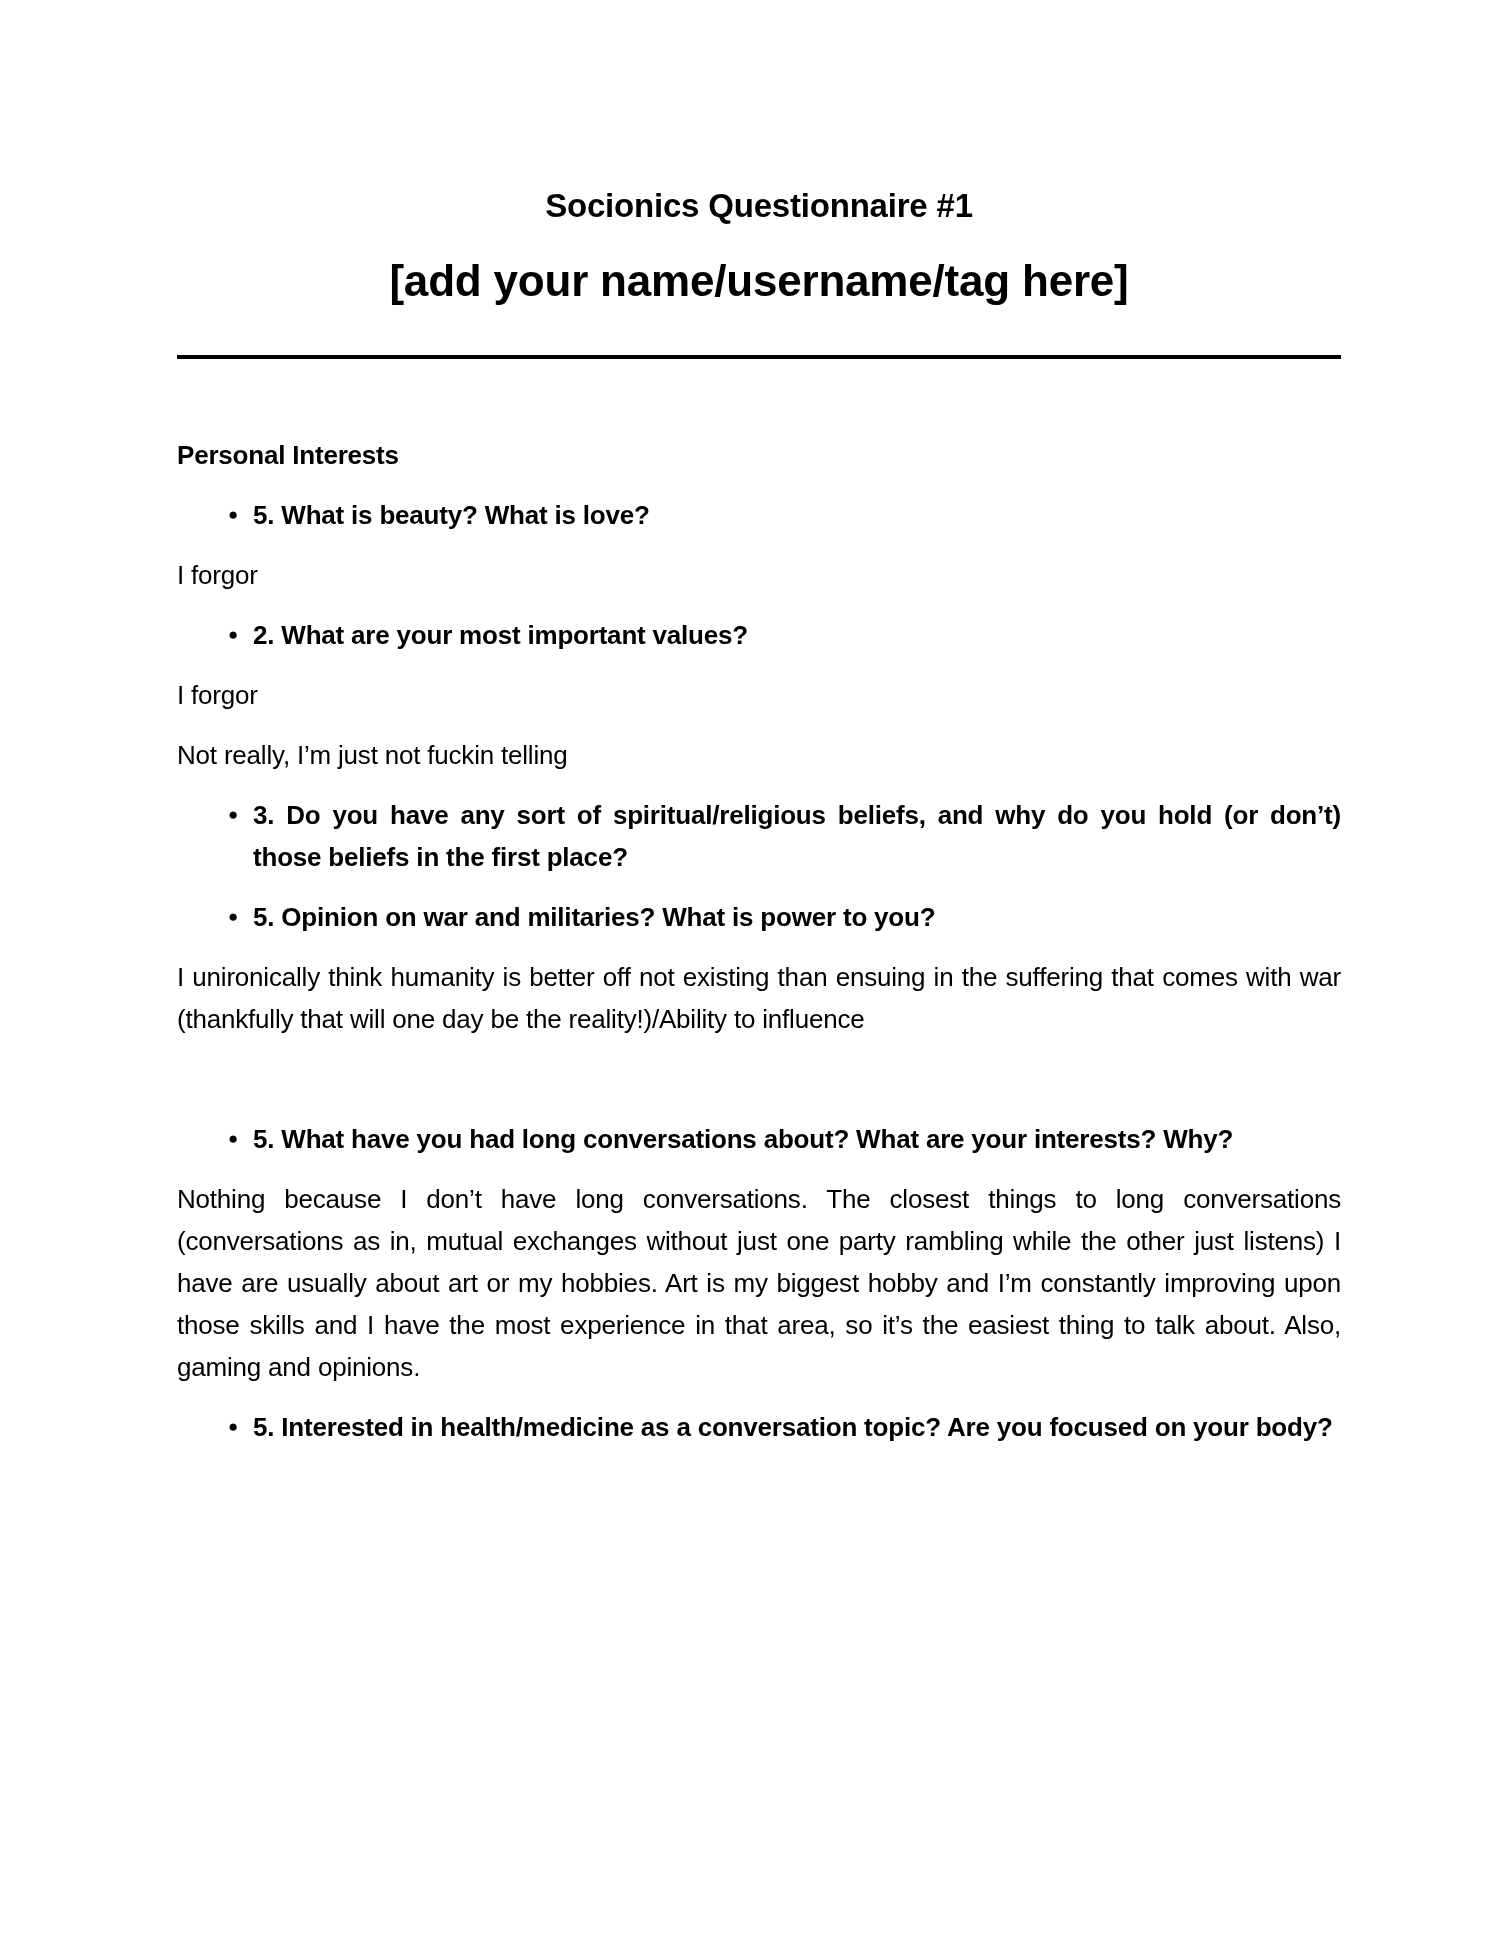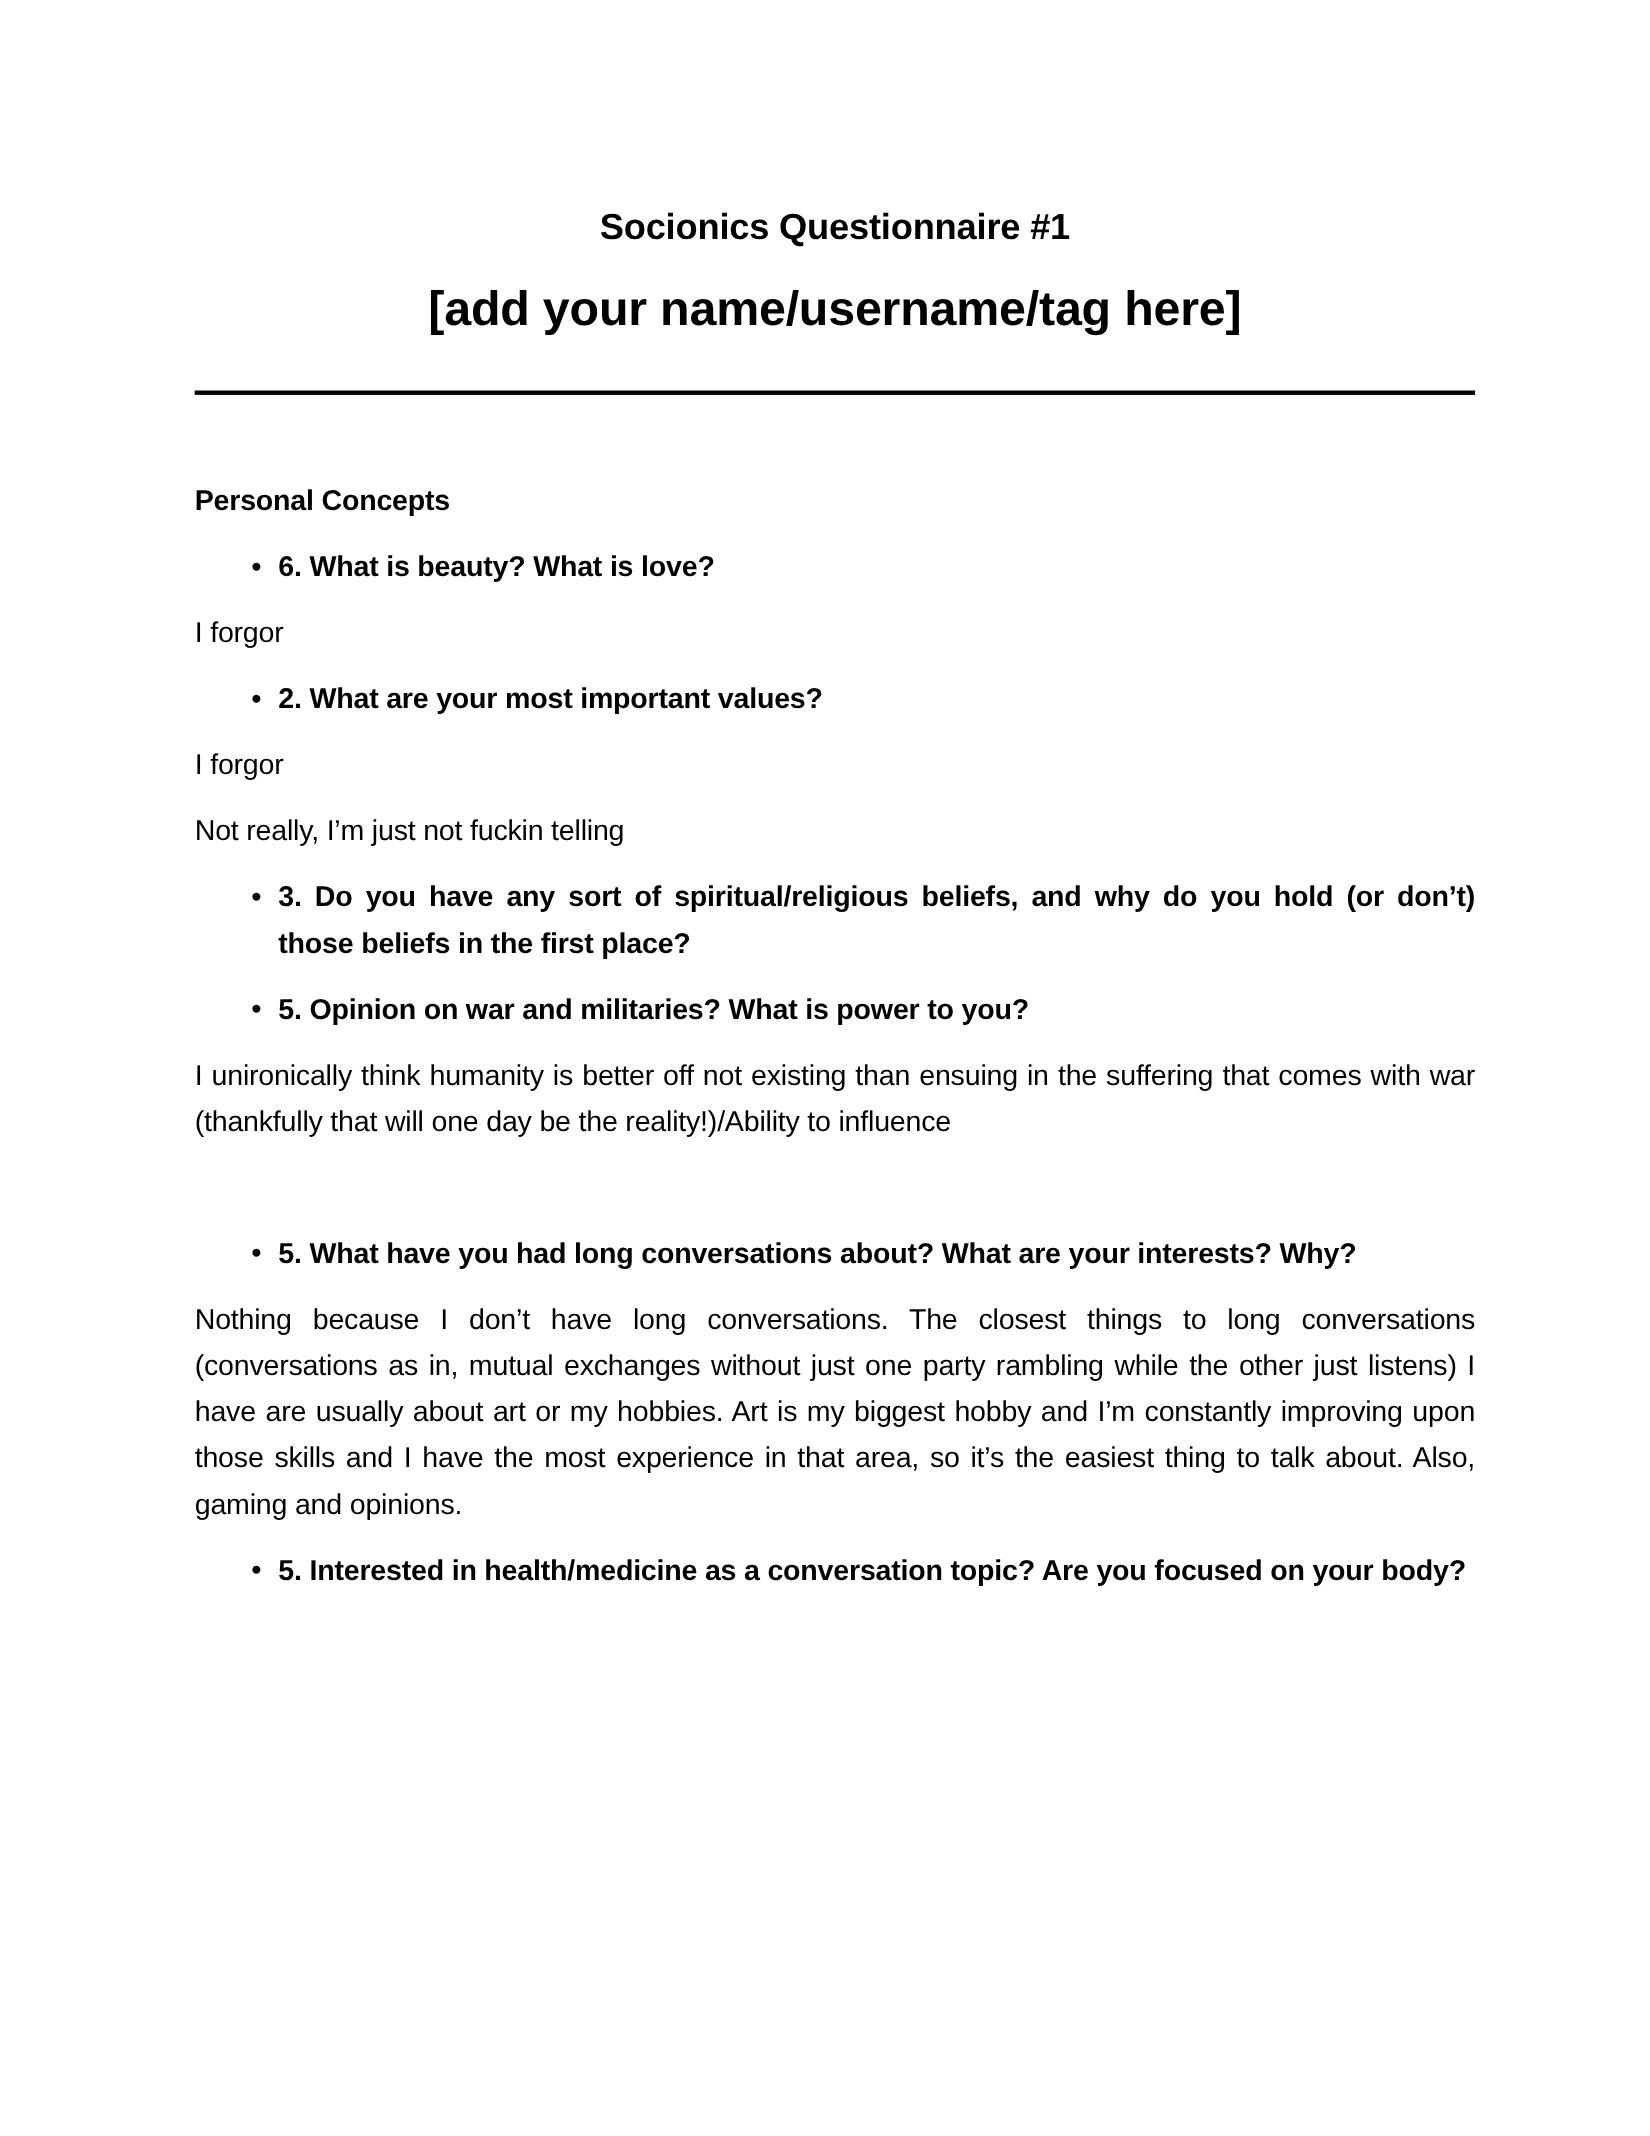--- a/index.html
+++ b/index.html
@@ -77,25 +77,25 @@
 <body>
 
 <div class="page">
 
   <h1 class="title">Socionics Questionnaire #1</h1>
   <h2 class="subtitle">[add your name/username/tag here]</h2>
 
   <hr class="rule">
 
   <section class="section">
-    <h3 class="heading">Personal Concepts</h3>
+    <h3 class="heading">Personal Interests</h3>
 
     <div class="question">
       <span class="dot">●</span>
-      <span class="qtext">6. What is beauty? What is love?</span>
+      <span class="qtext">5. What is beauty? What is love?</span>
     </div>
     <p class="answer">I forgor</p>
 
     <div class="question">
       <span class="dot">●</span>
       <span class="qtext">2. What are your most important values?</span>
     </div>
     <p class="answer">I forgor</p>
     <p class="answer">Not really, I’m just not fuckin telling</p>
 

